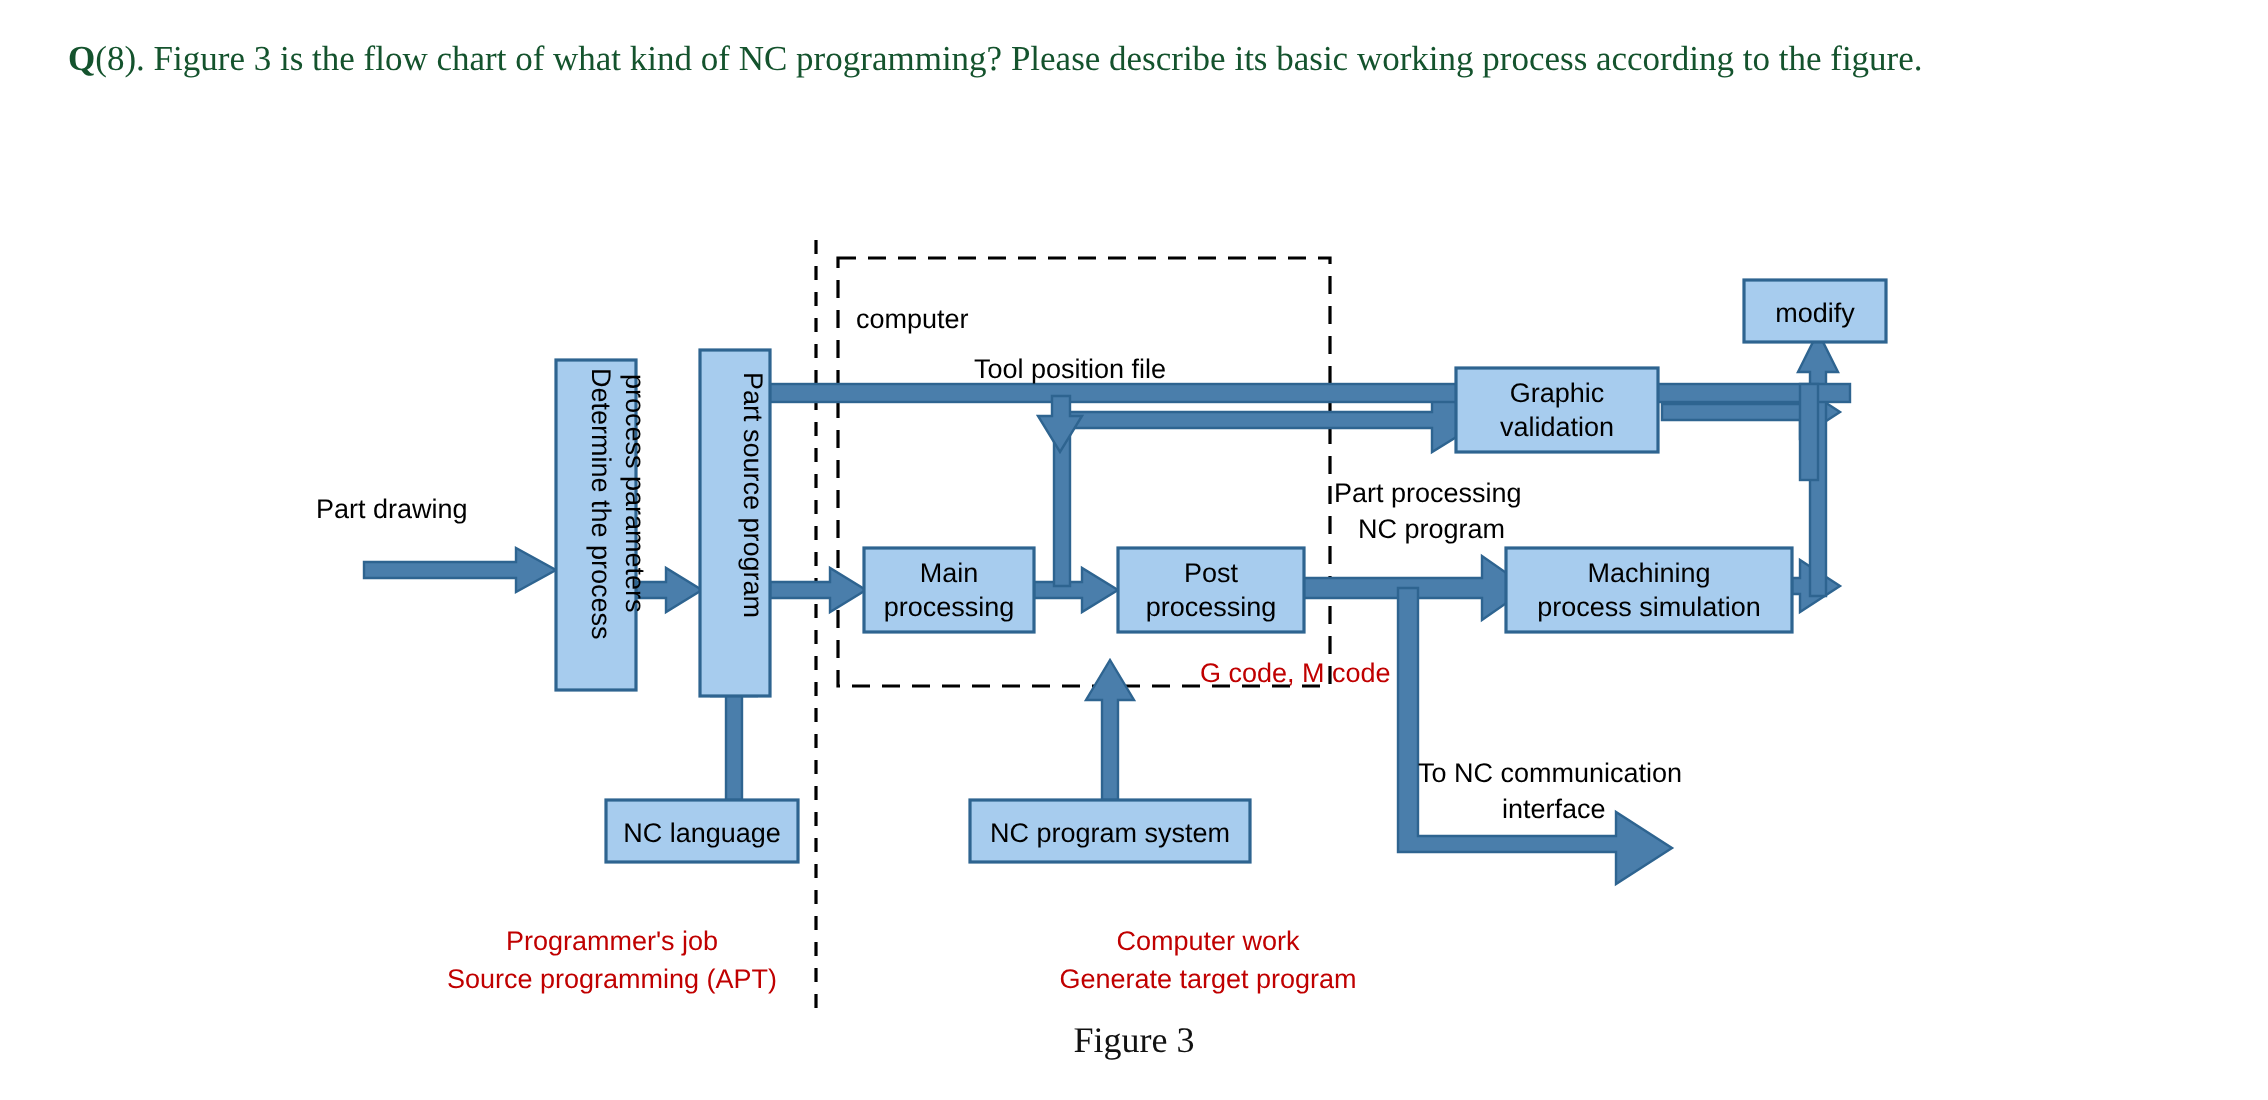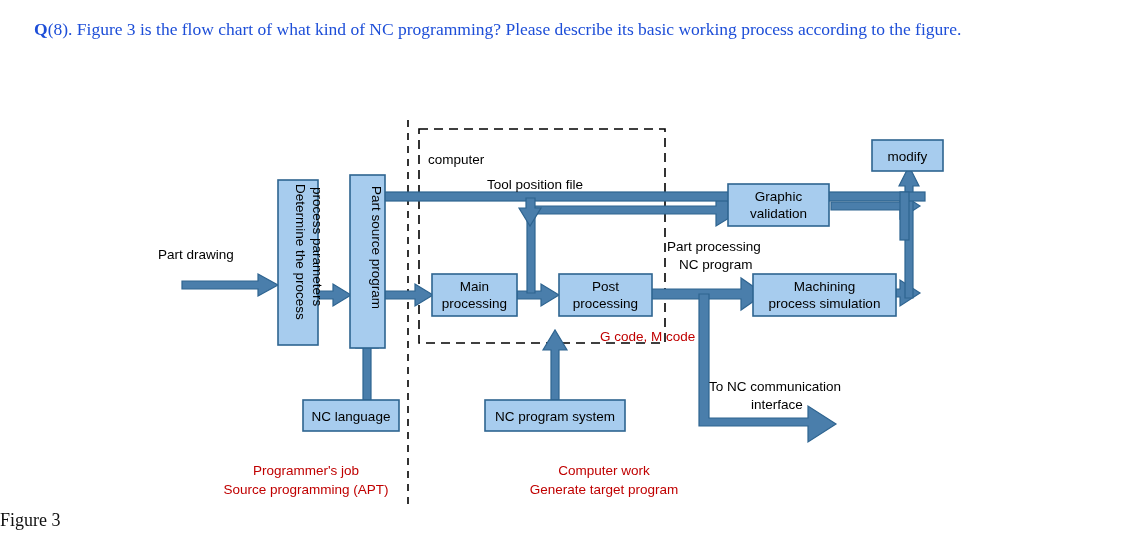--- a/index.html
+++ b/index.html
@@ -1,23 +1,23 @@
 <!DOCTYPE html>
 <html><head>
 <meta charset="utf-8">
 <style>
   html,body{margin:0;padding:0;background:#ffffff;}
   body{width:1134px;height:550px;position:relative;overflow:hidden;
        font-family:"Liberation Sans",sans-serif;color:#000;}
   #question{position:absolute;left:0;top:0;width:1134px;
-            font-family:"Liberation Serif",serif;font-size:17.5px;line-height:30px;color:#1d4ed8;}
+            font-family:"Liberation Serif",serif;font-size:17.5px;line-height:30px;color:#14532d;}
   #question .q-para{margin:14px 34px 0 34px;text-align:justify;}
   #question .q-label{font-weight:bold;}
   #figure-wrap{position:absolute;left:0;top:88px;width:1134px;height:420px;}
-  #caption{position:absolute;left:0;top:510px;width:1134px;
+  #caption{position:absolute;left:0;top:510px;width:1134px;text-align:center;
            font-family:"Liberation Serif",serif;font-size:18px;color:#111;}
   svg{display:block;}
   .bx-text{font-family:"Liberation Sans",sans-serif;font-size:13.5px;fill:#000;}
   .lbl{font-family:"Liberation Sans",sans-serif;font-size:13.5px;fill:#000;}
   .red{font-family:"Liberation Sans",sans-serif;font-size:13.5px;fill:#C00000;}
 </style>
 </head>
 <body>
 
 <div id="question">

